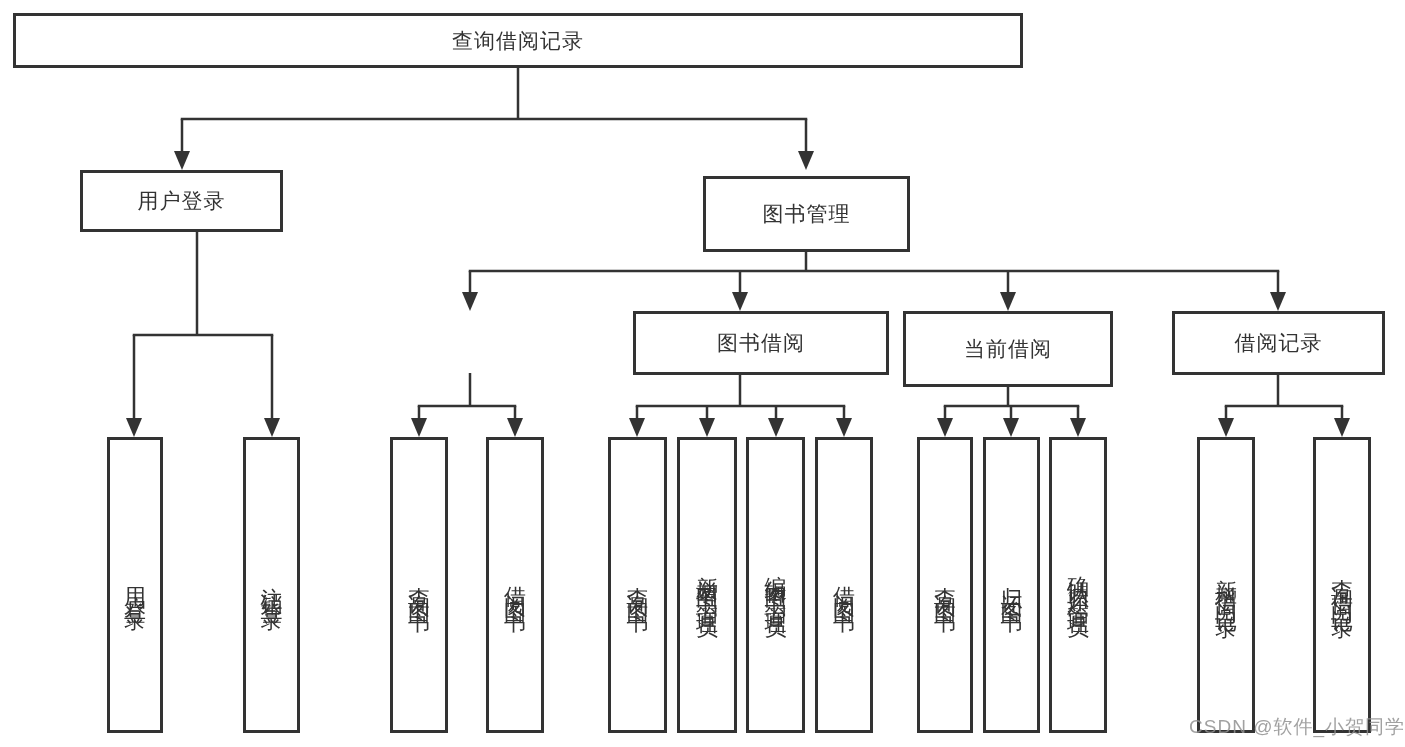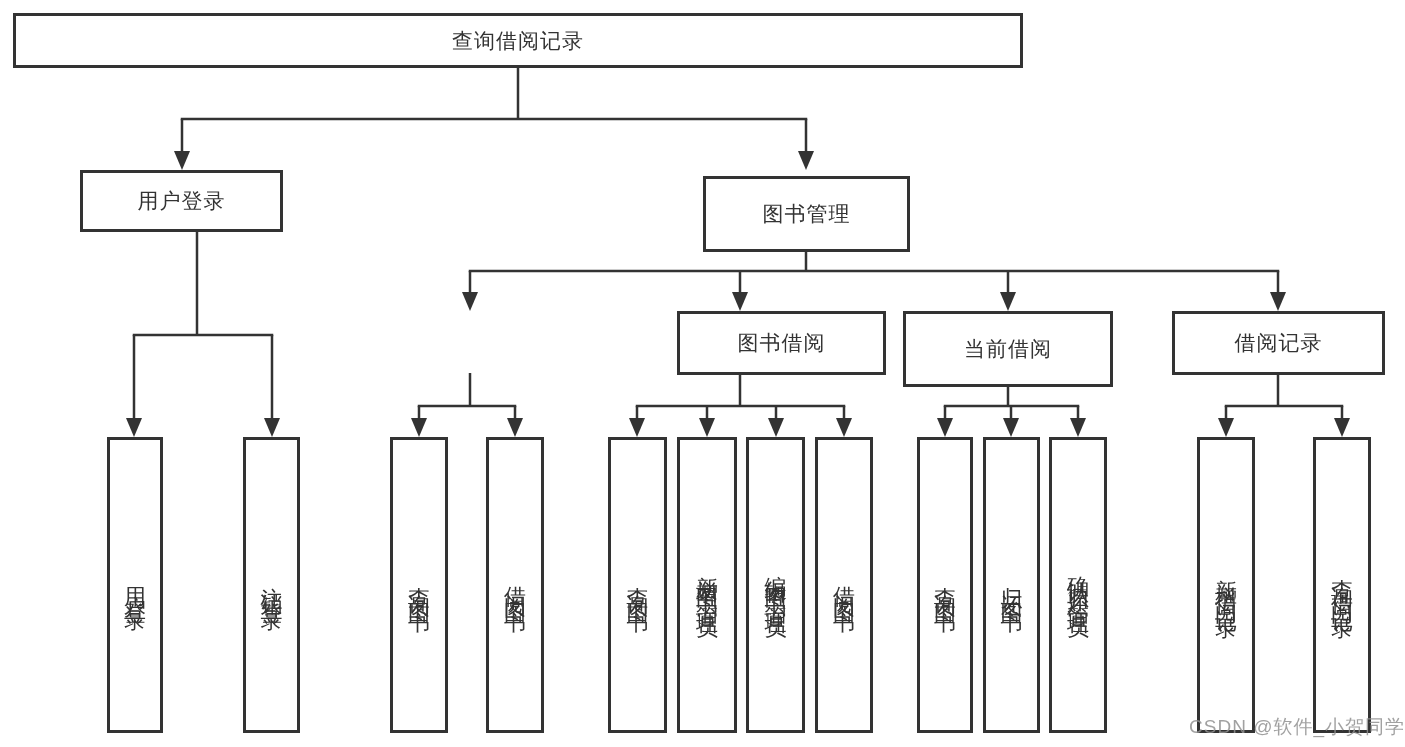--- a/index.html
+++ b/index.html
@@ -122,21 +122,21 @@
     <span>查询借阅记录</span>
   </div>
 
   <div class="node hnode" style="left:80px; top:170px; width:203px; height:62px;">
     <span>用户登录</span>
   </div>
   <div class="node hnode" style="left:703px; top:176px; width:207px; height:76px;font-family:Liberation Mono, monospace;">
     <span>图书管理</span>
   </div>
 
-  <div class="node hnode" style="left:633px; top:311px; width:209px; height:64px;margin-left:44px;">
+  <div class="node hnode" style="left:633px; top:311px; width:256px; height:64px;">
     <span>图书借阅</span>
   </div>
   <div class="node hnode" style="left:903px; top:311px; width:210px; height:76px;">
     <span>当前借阅</span>
   </div>
   <div class="node hnode" style="left:1172px; top:311px; width:213px; height:64px;">
     <span>借阅记录</span>
   </div>
 
   <div class="node leaf" style="left:107px; top:437px; width:56px; height:296px;">

